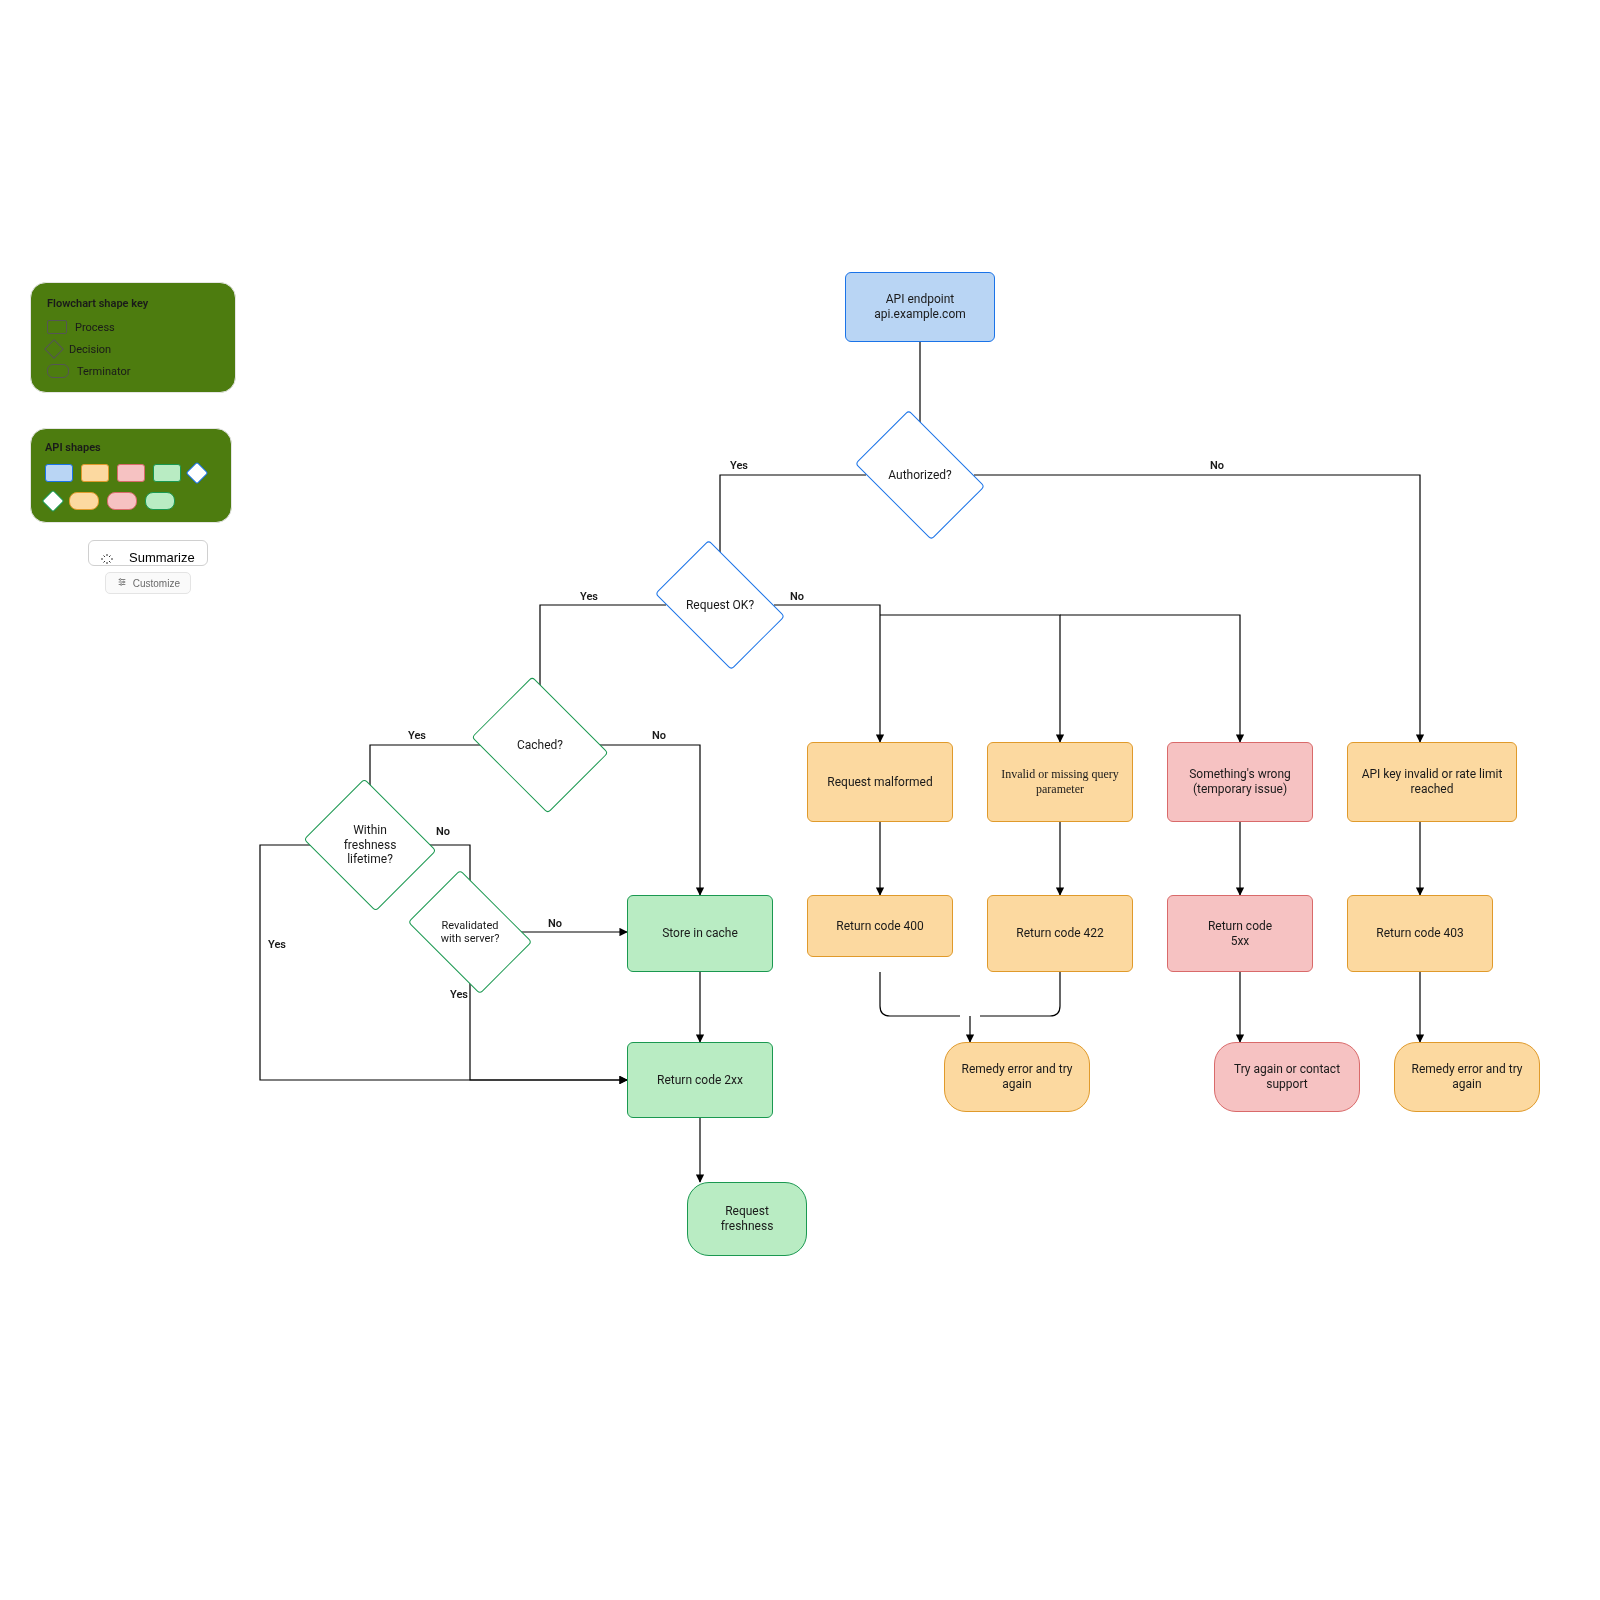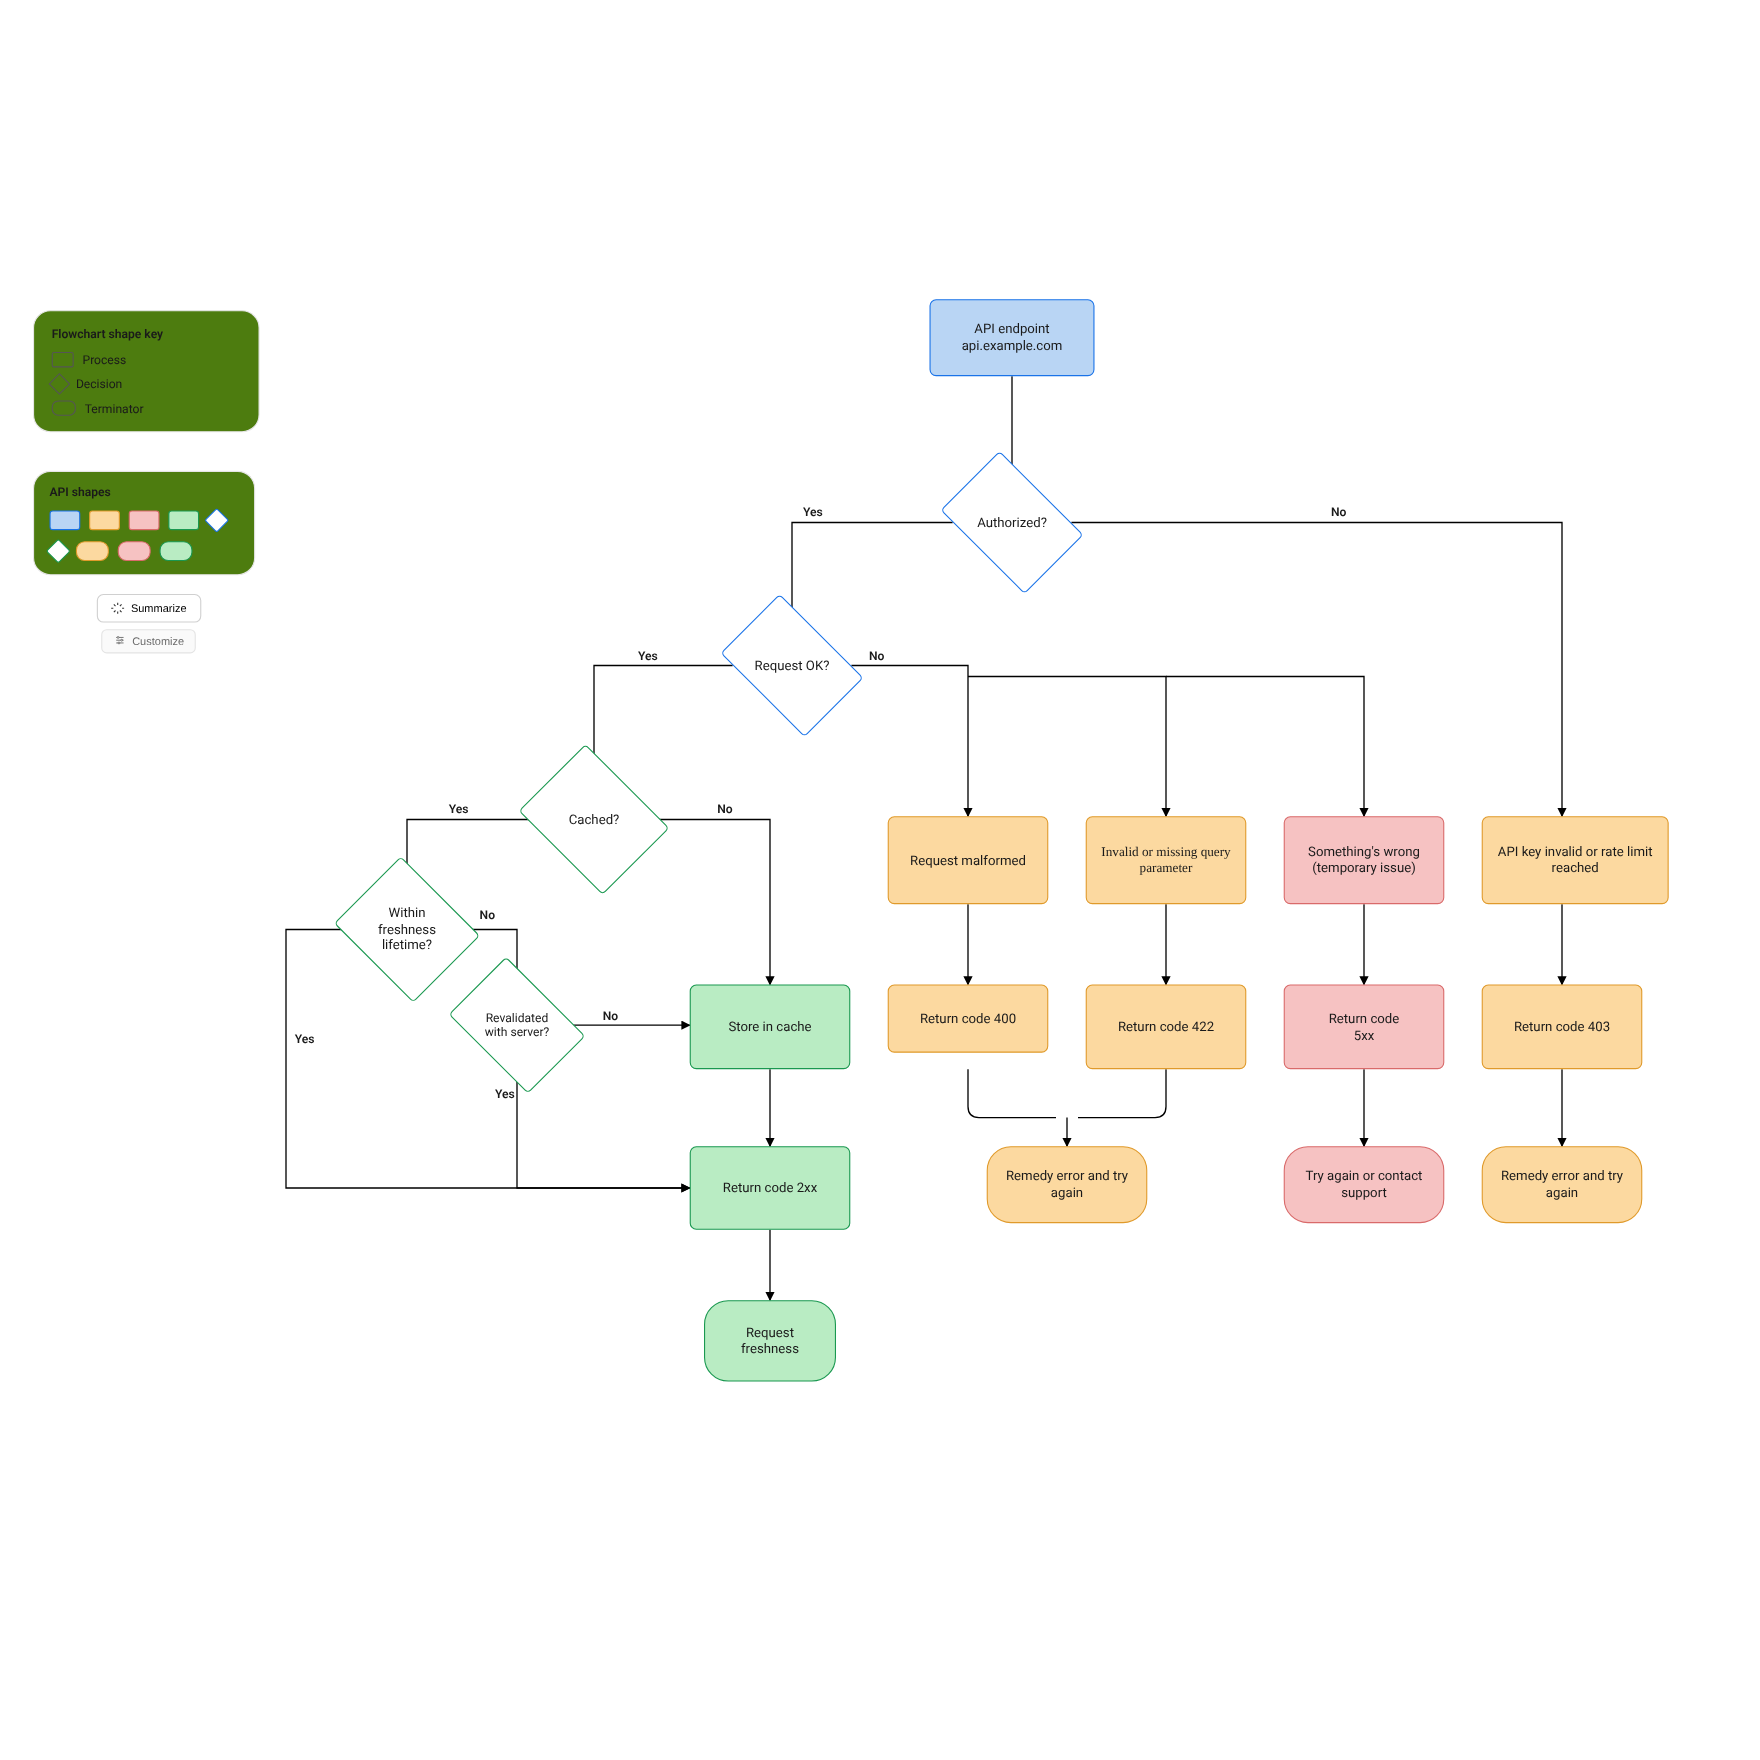--- a/index.html
+++ b/index.html
@@ -9,27 +9,27 @@
   .panel-title{font-size:11px;font-weight:600;margin:0 0 10px 0;}
   .legend-row{display:flex;align-items:center;gap:8px;font-size:11px;margin-bottom:8px;}
   .mini-process{width:18px;height:12px;border:1px solid #555;border-radius:2px;}
   .mini-diamond{width:12px;height:12px;border:1px solid #555;transform:rotate(45deg);}
   .mini-term{width:20px;height:12px;border:1px solid #555;border-radius:6px;}
   .swatch-rect{width:26px;height:16px;border-radius:3px;}
   .swatch-diamond{width:14px;height:14px;transform:rotate(45deg);border-radius:2px;}
   .swatch-term{width:28px;height:16px;border-radius:8px;}
   .swatch-row{display:flex;gap:8px;flex-wrap:wrap;align-items:center;}
   
-  .btn{height:26px;border:1px solid #d0d0d0;border-radius:6px;background:#fff;font-size:10px;display:inline-flex;align-items:center;gap:6px;padding:0 12px;cursor:pointer;}
+  .btn{height:26px;border:1px solid #d0d0d0;border-radius:6px;background:#fff;font-size:13px;display:inline-flex;align-items:flex-end;gap:16px;padding:0 12px;cursor:pointer;}
   .btn-minor{height:22px;font-size:10px;color:#6b6b6b;border:1px solid #e4e4e4;border-radius:5px;background:#fafafa;display:inline-flex;align-items:center;gap:5px;padding:0 10px;cursor:pointer;}
   .icon{width:12px;height:12px;display:inline-block;}
   
   .node{position:absolute;display:flex;align-items:center;justify-content:center;text-align:center;font-size:12px;line-height:1.25;padding:6px 8px;box-sizing:border-box;}
   .process{border-radius:6px;}
-  .terminator{border-radius:22px;}
+  .terminator{border-radius:22px;margin-left:47px;}
   .diamond-wrap{position:absolute;}
   .diamond-shape{position:absolute;inset:0;transform:rotate(45deg);border-radius:4px;}
   .diamond-label{position:relative;display:flex;align-items:center;justify-content:center;text-align:center;font-size:12px;line-height:1.2;width:100%;height:100%;}
   .edge-label{position:absolute;font-size:11px;font-weight:600;}
 </style>
 </head>
 <body>
 
 <div class="canvas">
 

